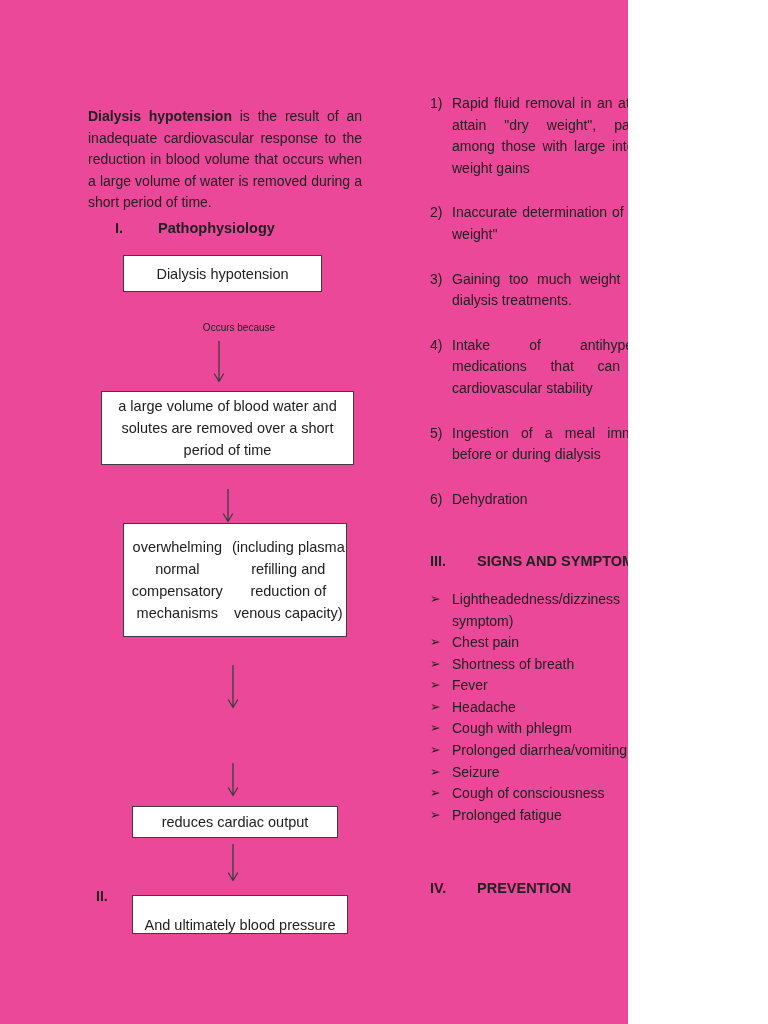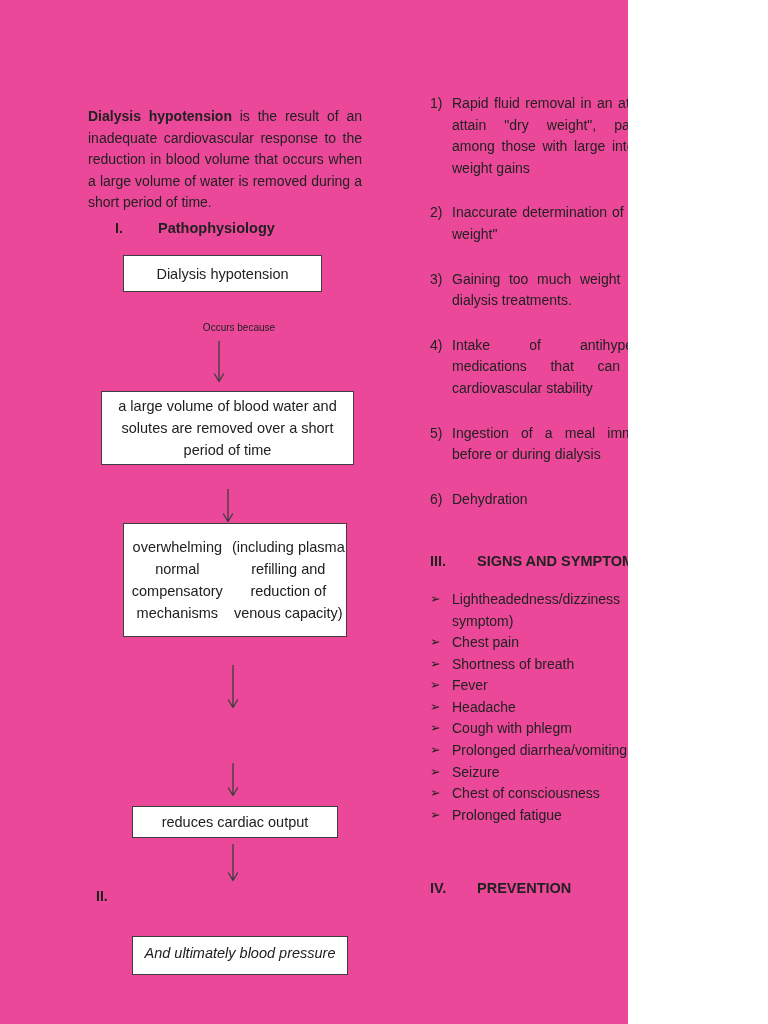--- a/index.html
+++ b/index.html
@@ -29,21 +29,21 @@
     font-size:14.5px;line-height:22px;
     box-sizing:border-box;background:#ffffff;
   }
   #fc-box1{left:123px;top:255px;width:199px;height:37px;}
   #fc-label{position:absolute;left:139px;top:317px;width:200px;text-align:center;font-size:10px;}
   #fc-box2{left:101px;top:391px;width:253px;height:74px;}
   #fc-box3{left:123px;top:523px;width:224px;height:114px;flex-direction:row;row-gap:19px;}
   #fc-box3 div{white-space:pre-line;}
   #fc-box4{left:132px;top:722px;width:206px;height:32px;}
   #fc-box5{left:132px;top:806px;width:206px;height:32px;}
-  #fc-box6{left:132px;top:936px;width:216px;height:39px;align-items:flex-start;padding-top:5px;font-style:italic;}
+  #fc-box6{left:132px;top:895px;width:216px;height:39px;align-items:flex-start;padding-top:18px;}
   #sec2-num{position:absolute;left:96px;top:886px;font-weight:bold;font-size:14px;}
   .arrow{position:absolute;}
   
   .rcol{position:absolute;left:430px;top:93px;width:252px;}
   .num-item{display:flex;margin-bottom:23px;}
   .num-item .n{flex:none;width:22px;}
   .num-item .t{flex:1;text-align:justify;}
   .sec3{margin-top:41px;}
   .sec3 .rn{width:47px;}
   .blist{margin-top:16px;}
@@ -166,21 +166,21 @@
       <div class="brow">
         <span class="bul">➢</span>
         <div class="btxt">Prolonged diarrhea/vomiting</div>
       </div>
       <div class="brow">
         <span class="bul">➢</span>
         <div class="btxt">Seizure</div>
       </div>
       <div class="brow">
         <span class="bul">➢</span>
-        <div class="btxt">Chest of consciousness</div>
+        <div class="btxt">Cough of consciousness</div>
       </div>
       <div class="brow">
         <span class="bul">➢</span>
         <div class="btxt">Prolonged fatigue</div>
       </div>
     </div>
 
     <div class="sec-head sec4">
       <span class="rn">IV.</span>
       <span>PREVENTION</span>

